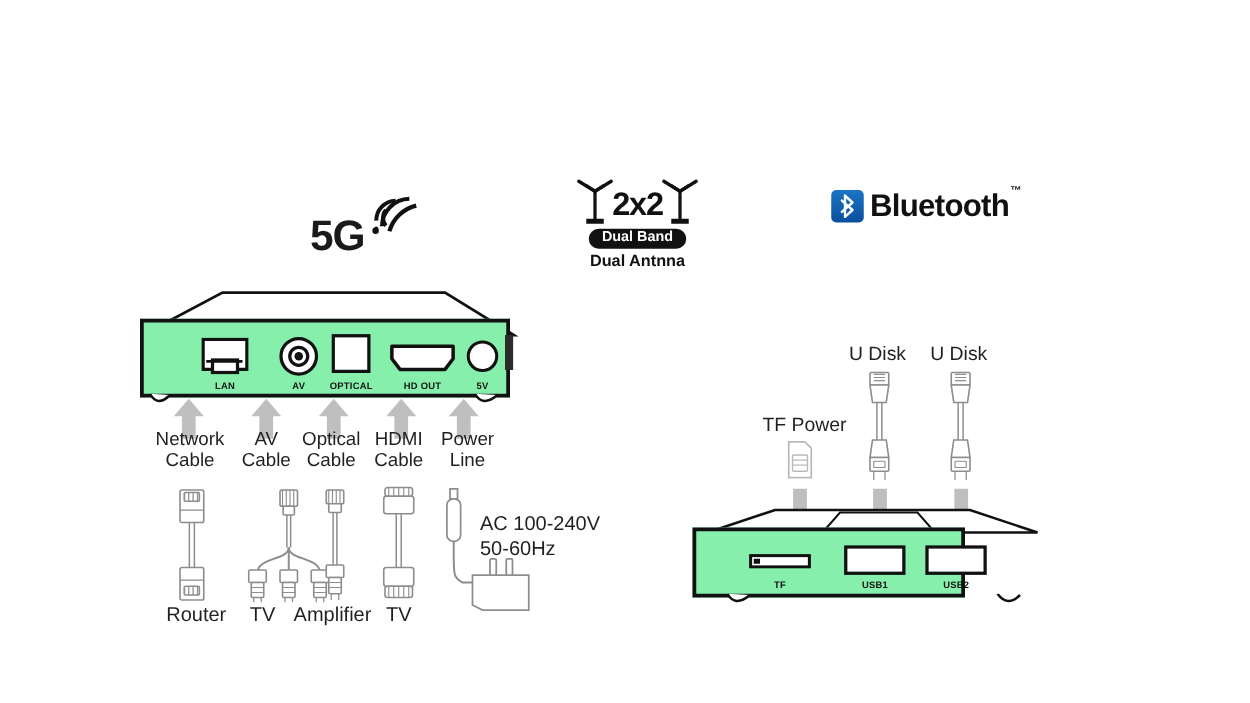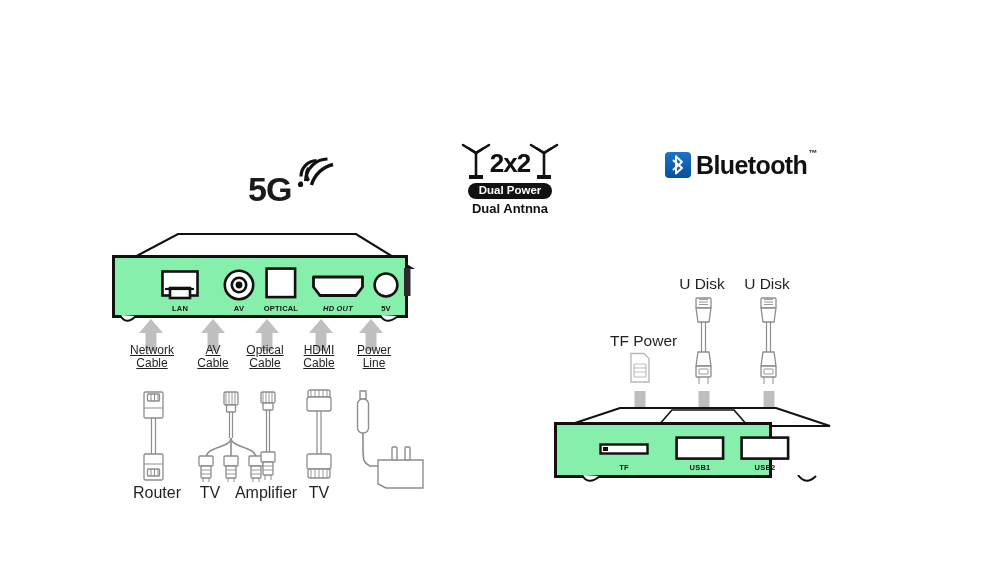--- a/index.html
+++ b/index.html
@@ -79,22 +79,22 @@
   .port-label {
     position: absolute;
     font-size: 7.5px; font-weight: bold; color: #111;
     text-align: center; white-space: nowrap;
     letter-spacing: 0.2px;
   }
 
   
   .cable-label {
     position: absolute;
-    font-size: 12px; color: #231f20; text-align: center;
-    line-height: 1.12; white-space: nowrap; text-decoration: underline;
+    font-size: 15px; color: #231f20; text-align: center;
+    line-height: 1.12; white-space: nowrap;
   }
   .dest-label {
     position: absolute;
     font-size: 16px; color: #231f20; text-align: center; white-space: nowrap;
   }
   .spec-label {
     position: absolute;
     font-size: 16px; color: #231f20; line-height: 1.25; white-space: nowrap;
   }
   .top-label {
@@ -148,21 +148,21 @@
           <path d="M82 8.5 L89 13 L96 8.5"></path>
         </g>
 
         <g stroke="#111" stroke-width="4" fill="none">
           <path d="M14 37 L28 37"></path>
           <path d="M82 37 L96 37"></path>
         </g>
       </svg>
       <div class="mid">2x2</div>
     </div>
-    <div><span class="band">Dual Power</span></div>
+    <div><span class="band">Dual Band</span></div>
     <div class="antnna">Dual Antnna</div>
   </div>
 
   <div class="abs" id="logo-bt">
     <span class="mark">
       <svg width="16" height="20" viewBox="0 0 16 20">
         <g stroke="#ffffff" stroke-width="1.9" fill="none" stroke-linecap="round" stroke-linejoin="round">
           <path d="M6 1.5 L6 18.5 L12 13 L3.5 5.5"></path>
           <path d="M3.5 14.5 L12 7 L6 1.5"></path>
         </g>
@@ -192,21 +192,21 @@
     <div class="port-label" style="left:107px; top:46px; width:34px;">AV</div>
 
     <svg style="position:absolute; left:150px; top:9px;" width="32" height="32">
       <rect x="1.6" y="1.6" width="28.5" height="28.5" fill="#fff" stroke="#111" stroke-width="2.6"></rect>
     </svg>
     <div class="port-label" style="left:141px; top:46px; width:50px;">OPTICAL</div>
 
     <svg style="position:absolute; left:196px; top:17px;" width="54" height="24">
       <path d="M2.5 2 L51.5 2 L51.5 12 L45 20.5 L9 20.5 L2.5 12 Z" fill="#fff" stroke="#111" stroke-width="2.8" stroke-linejoin="round"></path>
     </svg>
-    <div class="port-label" style="left:194px; top:46px; width:58px;font-style:italic;">HD OUT</div>
+    <div class="port-label" style="left:194px; top:46px; width:58px;">HD OUT</div>
 
     <svg style="position:absolute; left:258px; top:14px;" width="26" height="26">
       <circle cx="13" cy="13" r="11.4" fill="#fff" stroke="#111" stroke-width="2.5"></circle>
     </svg>
     <div class="port-label" style="left:258px; top:46px; width:26px;">5V</div>
   </div>
 
   <svg class="abs" style="left:112px; top:315px;" width="296" height="14">
     <path d="M8 0 Q14 11 24 1" fill="#fff" stroke="#111" stroke-width="2"></path>
     <path d="M268 0 Q274 11 286 1" fill="#fff" stroke="#111" stroke-width="2"></path>
@@ -331,20 +331,24 @@
       <rect x="9.5" y="11" width="11" height="34" rx="5"></rect>
       <path d="M15 45 C15 72, 14 74, 22 78 L30 78" fill="none" stroke-width="1.6"></path>
 
       <path d="M30 72 L75 72 L75 100 L38 100 L30 96 Z"></path>
 
       <rect x="44" y="59" width="5" height="13" rx="1"></rect>
       <rect x="57" y="59" width="5" height="13" rx="1"></rect>
     </g>
   </svg>
 
+  <div class="spec-label" style="left:384px; top:410px;">
+    <div>AC 100-240V</div>
+    <div>50-60Hz</div>
+  </div>
 
   <div class="dest-label" style="left:125px; top:484px; width:64px;">Router</div>
   <div class="dest-label" style="left:192px; top:484px; width:36px;">TV</div>
   <div class="dest-label" style="left:228px; top:484px; width:76px;">Amplifier</div>
   <div class="dest-label" style="left:302px; top:484px; width:34px;">TV</div>
 
   <div class="top-label" style="left:610px; top:332px; width:66px;">TF Power</div>
   <div class="top-label" style="left:672px; top:275px; width:60px;">U Disk</div>
   <div class="top-label" style="left:737px; top:275px; width:60px;">U Disk</div>
 

